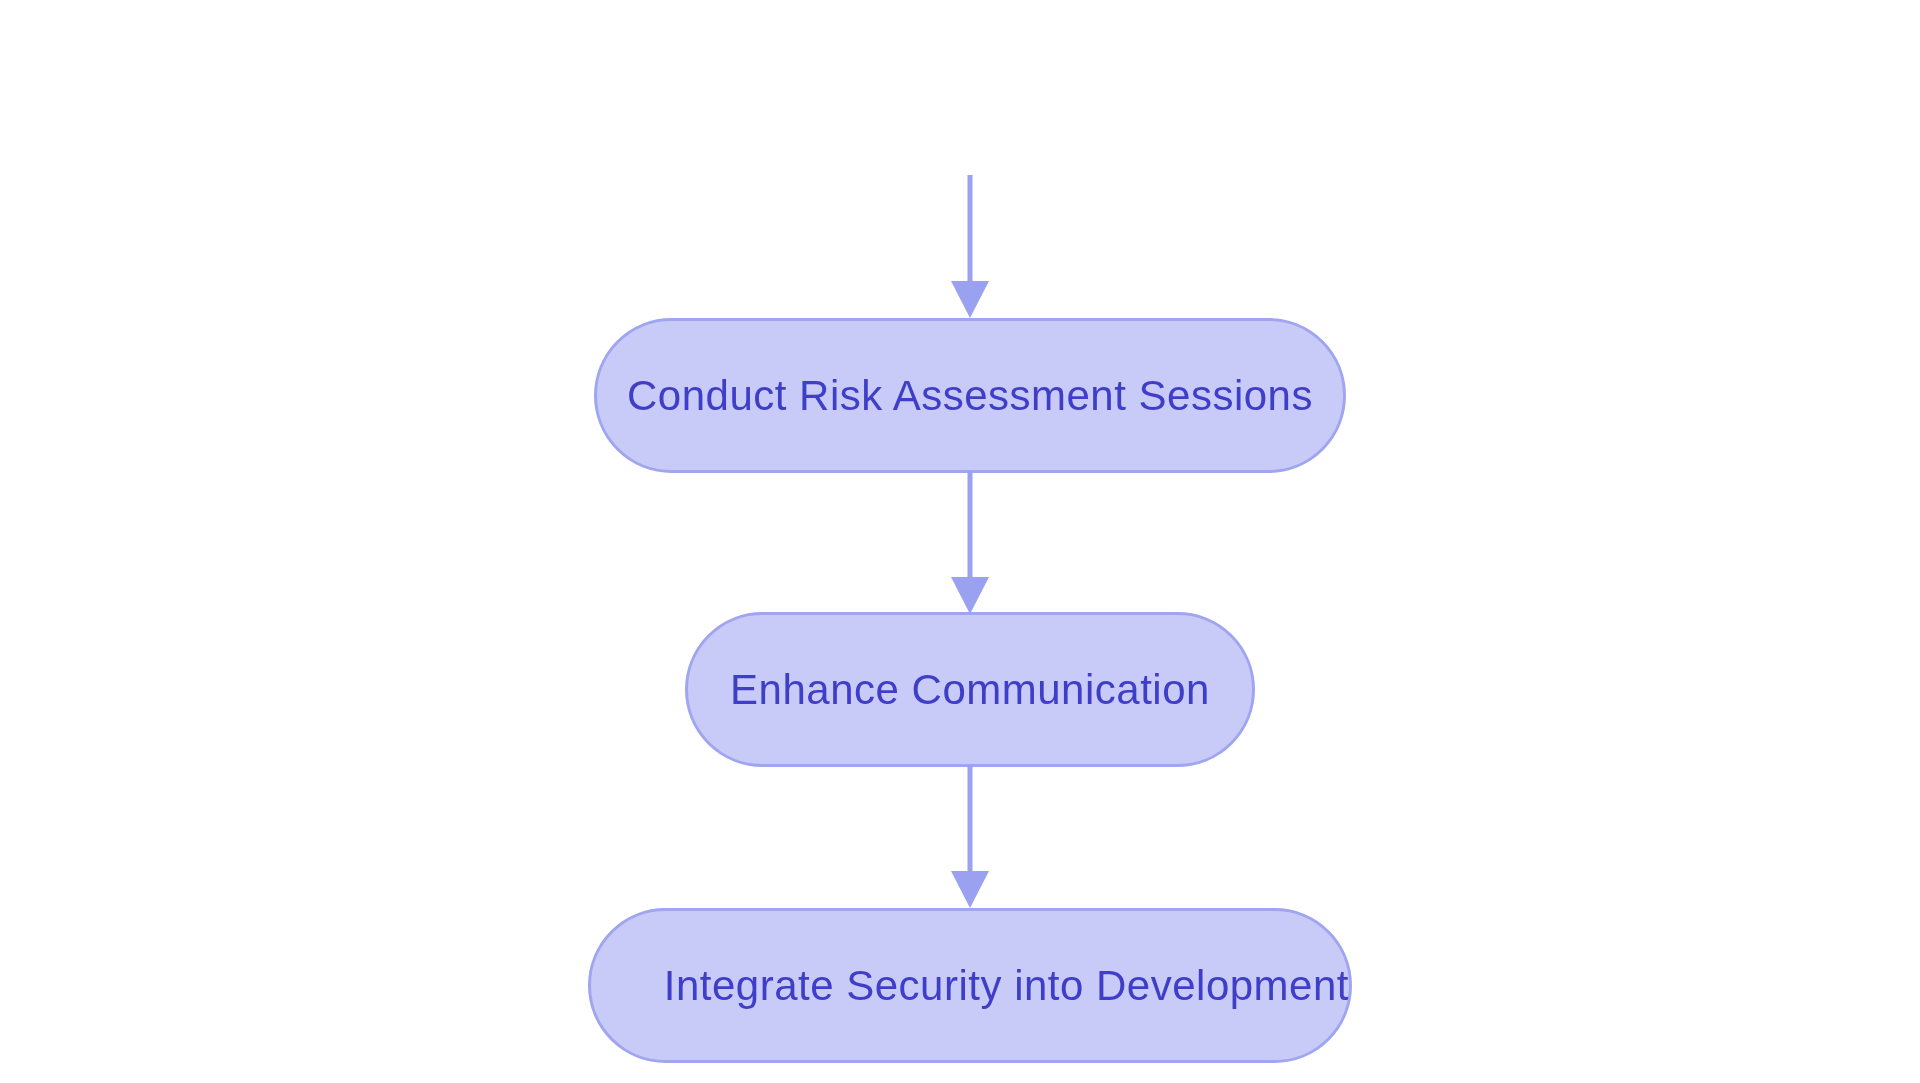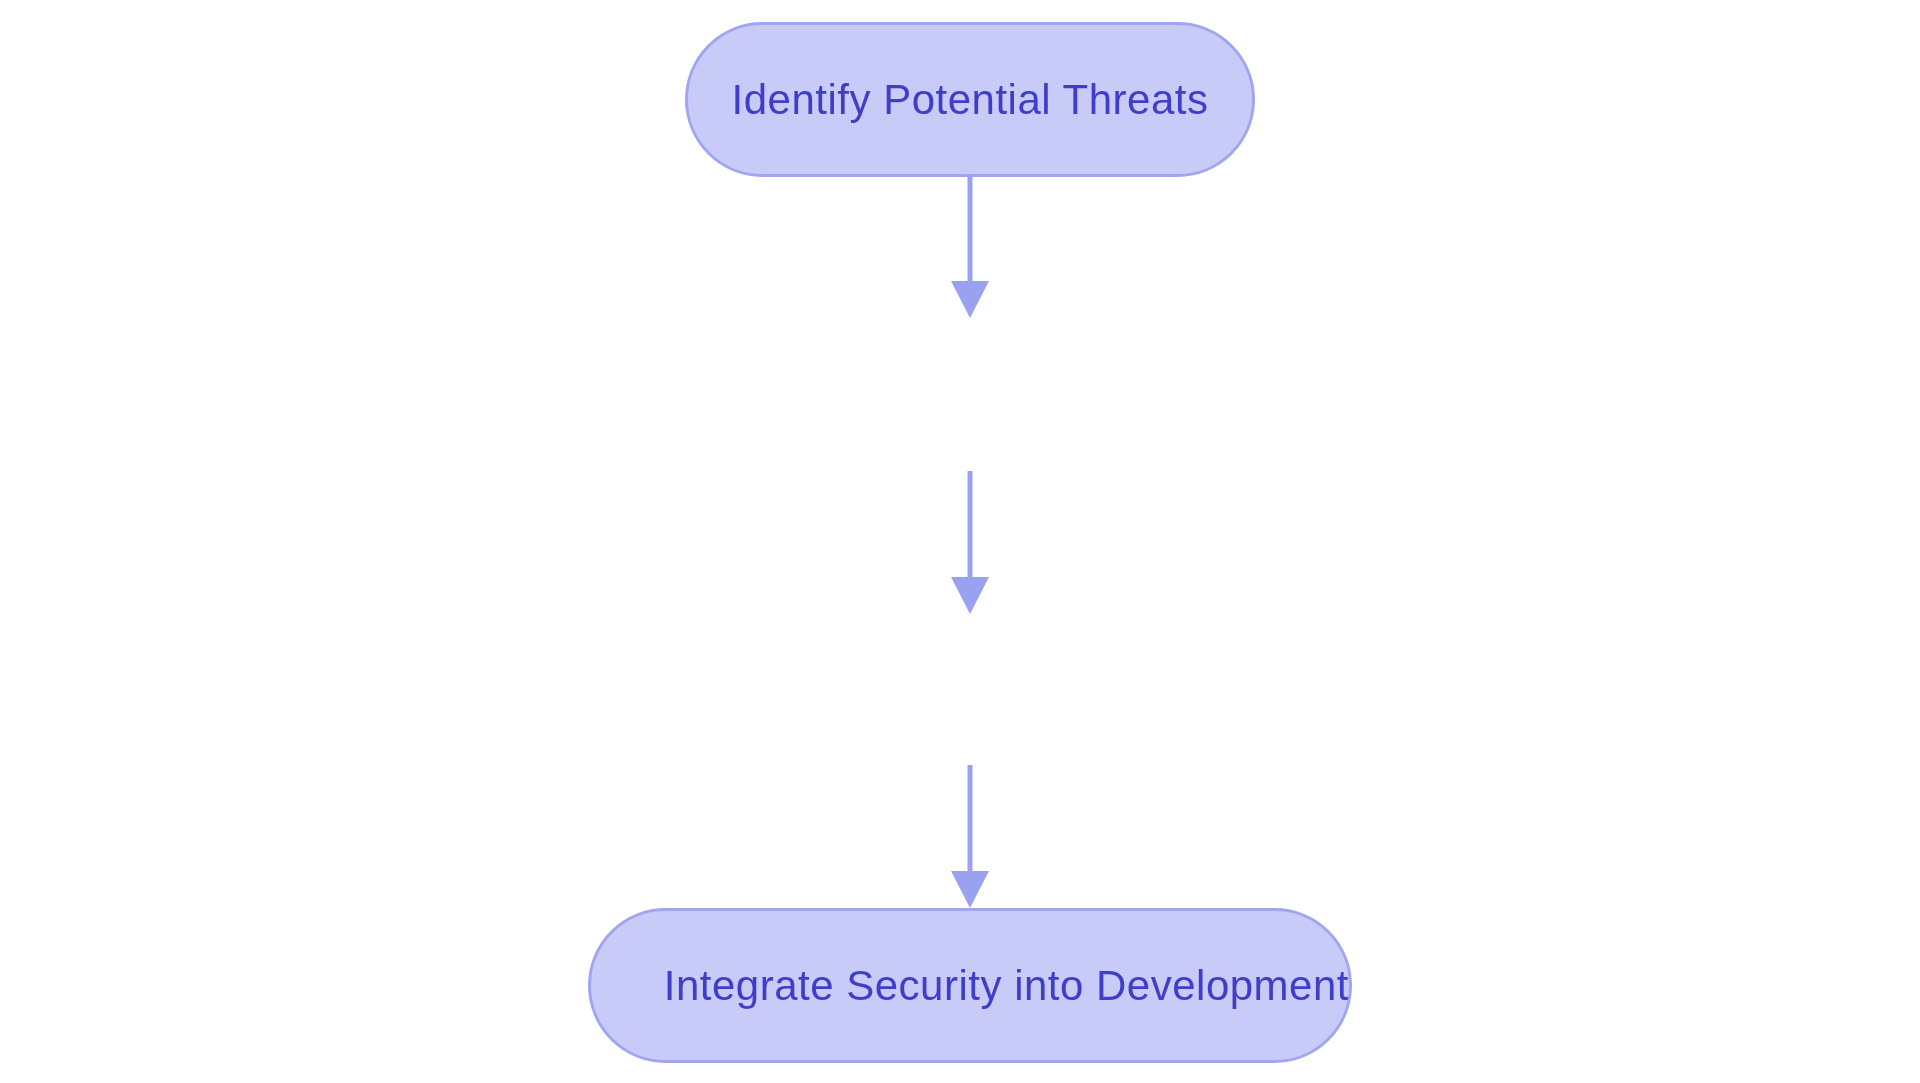--- a/index.html
+++ b/index.html
@@ -74,35 +74,38 @@
     border-left: 19px solid transparent;
     border-right: 19px solid transparent;
     border-top: 37px solid var(--arrow-color);
   }
 </style>
 </head>
 <body>
 
 <div class="canvas">
 
-  <div class="flow-node" id="node-1">
-    <span class="node-label">Identify Potential Threats</span>
-  </div>
 
   <div class="flow-arrow" id="arrow-1">
     <div class="arrow-shaft"></div>
     <div class="arrow-head"></div>
   </div>
 
+  <div class="flow-node" id="node-2">
+    <span class="node-label">Conduct Risk Assessment Sessions</span>
+  </div>
 
   <div class="flow-arrow" id="arrow-2">
     <div class="arrow-shaft"></div>
     <div class="arrow-head"></div>
   </div>
 
+  <div class="flow-node" id="node-3">
+    <span class="node-label">Enhance Communication</span>
+  </div>
 
   <div class="flow-arrow" id="arrow-3">
     <div class="arrow-shaft"></div>
     <div class="arrow-head"></div>
   </div>
 
   <div class="flow-node" id="node-4">
     <span class="node-label">Integrate Security into Development</span>
   </div>
 

